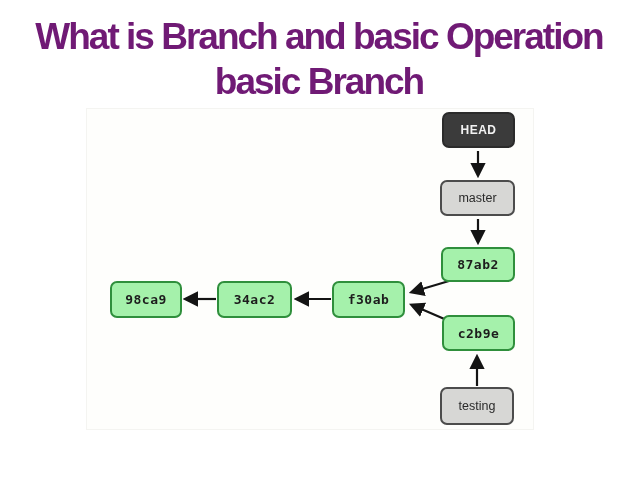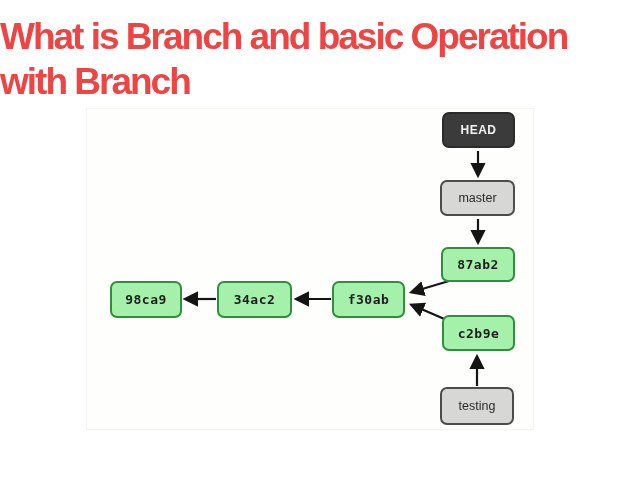--- a/index.html
+++ b/index.html
@@ -6,22 +6,22 @@
   body {
     width: 638px; height: 479px;
     background: #ffffff;
     position: relative;
     overflow: hidden;
     font-family: "Liberation Sans", sans-serif;
   }
   .title {
     position: absolute;
     top: 14px; left: 0; right: 0;
-    text-align: left;
-    color: #ef4444;
+    text-align: center;
+    color: #701a75;
     font-size: 37px;
     font-weight: 600;
     letter-spacing: -2px;
     line-height: 1.22;
   }
   .diagram-wrap {
     position: absolute;
     left: 86px; top: 108px;
     width: 446px; height: 320px;
     background: #fefefc;
@@ -45,21 +45,21 @@
     font-size: 13px;
     font-weight: bold;
     letter-spacing: 0.5px;
   }
 </style>
 </head>
 <body>
 
 <div class="title">
   <div>What is Branch and basic Operation</div>
-  <div>with Branch</div>
+  <div>basic Branch</div>
 </div>
 
 <div class="diagram-wrap">
   <svg width="446" height="320" viewBox="0 0 446 320">
     <defs>
       <marker id="arrow" markerWidth="7" markerHeight="7" refX="5.5" refY="3.5" orient="auto" markerUnits="strokeWidth">
         <path d="M0,0 L7,3.5 L0,7 Z" fill="#141414"></path>
       </marker>
     </defs>
 

